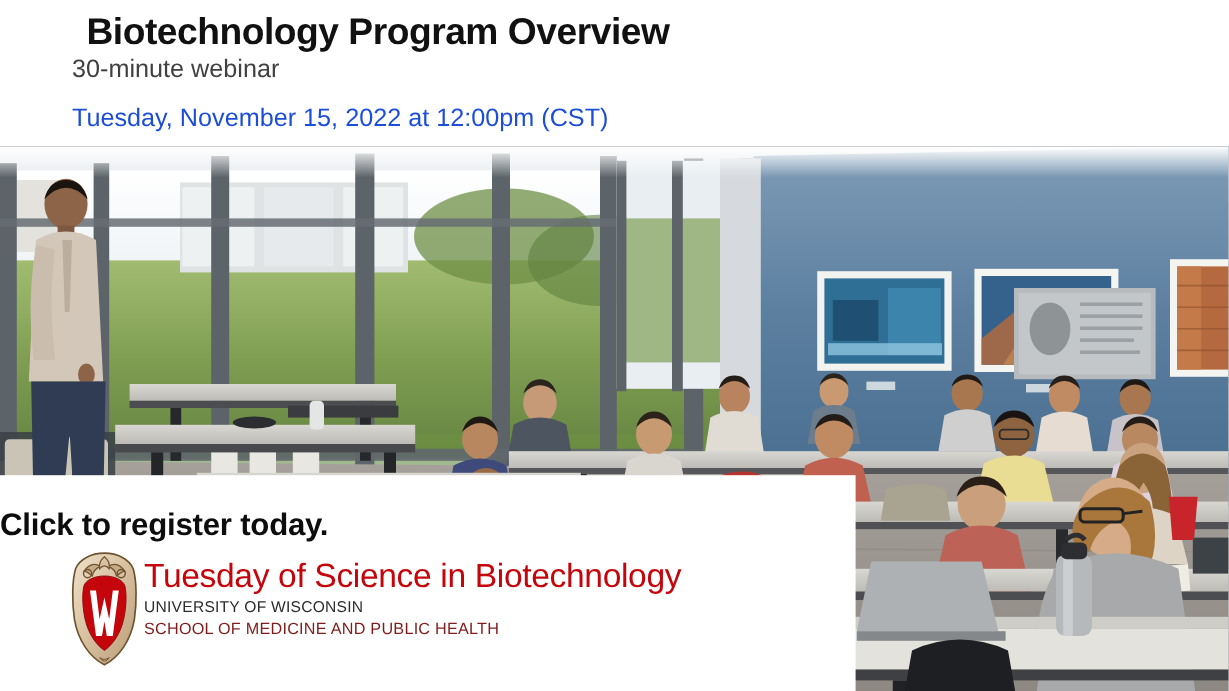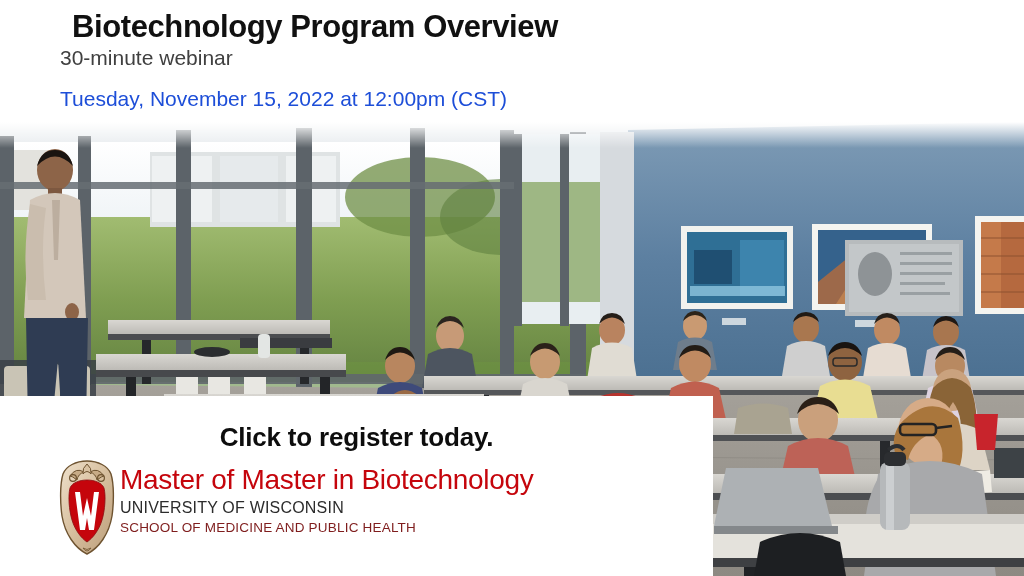--- a/index.html
+++ b/index.html
@@ -35,35 +35,35 @@
   }
   .photo svg{display:block;width:1024px;height:454px;}
 
   
   .footer-panel{
     position:absolute;left:0;top:396px;width:713px;height:180px;
     background:#ffffff;
   }
   .cta{
     position:absolute;left:0;top:424px;width:713px;
-    text-align:center;font-size:26px;font-weight:bold;color:#0d0d0d;
+    font-size:26px;font-weight:bold;color:#0d0d0d;
     letter-spacing:-0.2px;line-height:1.0;
   }
 
   
   .logo{position:absolute;left:56px;top:458px;width:620px;height:100px;}
   .crest{position:absolute;left:0;top:0;width:62px;height:98px;}
   .crest svg{display:block;width:62px;height:98px;}
   .logo-text{position:absolute;left:64px;top:7px;}
   .logo-line1{
     font-size:28px;color:#C5050C;font-weight:normal;
     line-height:1.05;white-space:nowrap;letter-spacing:-0.3px;
   }
   .logo-line2{
-    font-size:16px;color:#2c2c2c;font-weight:normal;
+    font-size:13px;color:#2c2c2c;font-weight:normal;
     line-height:1.32;white-space:nowrap;letter-spacing:0.2px;margin-top:3px;
   }
   .logo-line3{
     font-size:13.5px;color:#7f1d1d;font-weight:normal;
     line-height:1.32;white-space:nowrap;letter-spacing:0.2px;
   }
 </style>
 </head>
 <body>
 
@@ -467,19 +467,19 @@
                  C37 80 43 72 46 62
                  C49 52 50 38 48 30
                  C46 25 39 22 31 22 Z" fill="#C5050C" stroke="#8a0d10" stroke-width="0.8"></path>
 
         <path d="M19 34 L24 34 L27 58 L31 40 L35 58 L38 34 L43 34 L38 72 L33 72 L31 60 L29 72 L24 72 Z" fill="#ffffff"></path>
 
         <path d="M27 90 q4 6 8 0 q-4 3 -8 0Z" fill="#c7ab86" stroke="#6e5330" stroke-width="0.8"></path>
       </svg>
     </div>
     <div class="logo-text">
-      <div class="logo-line1">Master of Master in Biotechnology</div>
+      <div class="logo-line1">Tuesday of Science in Biotechnology</div>
       <div class="logo-line2">UNIVERSITY OF WISCONSIN</div>
       <div class="logo-line3">SCHOOL OF MEDICINE AND PUBLIC HEALTH</div>
     </div>
   </div>
 
 </div>
 
 </body></html>

